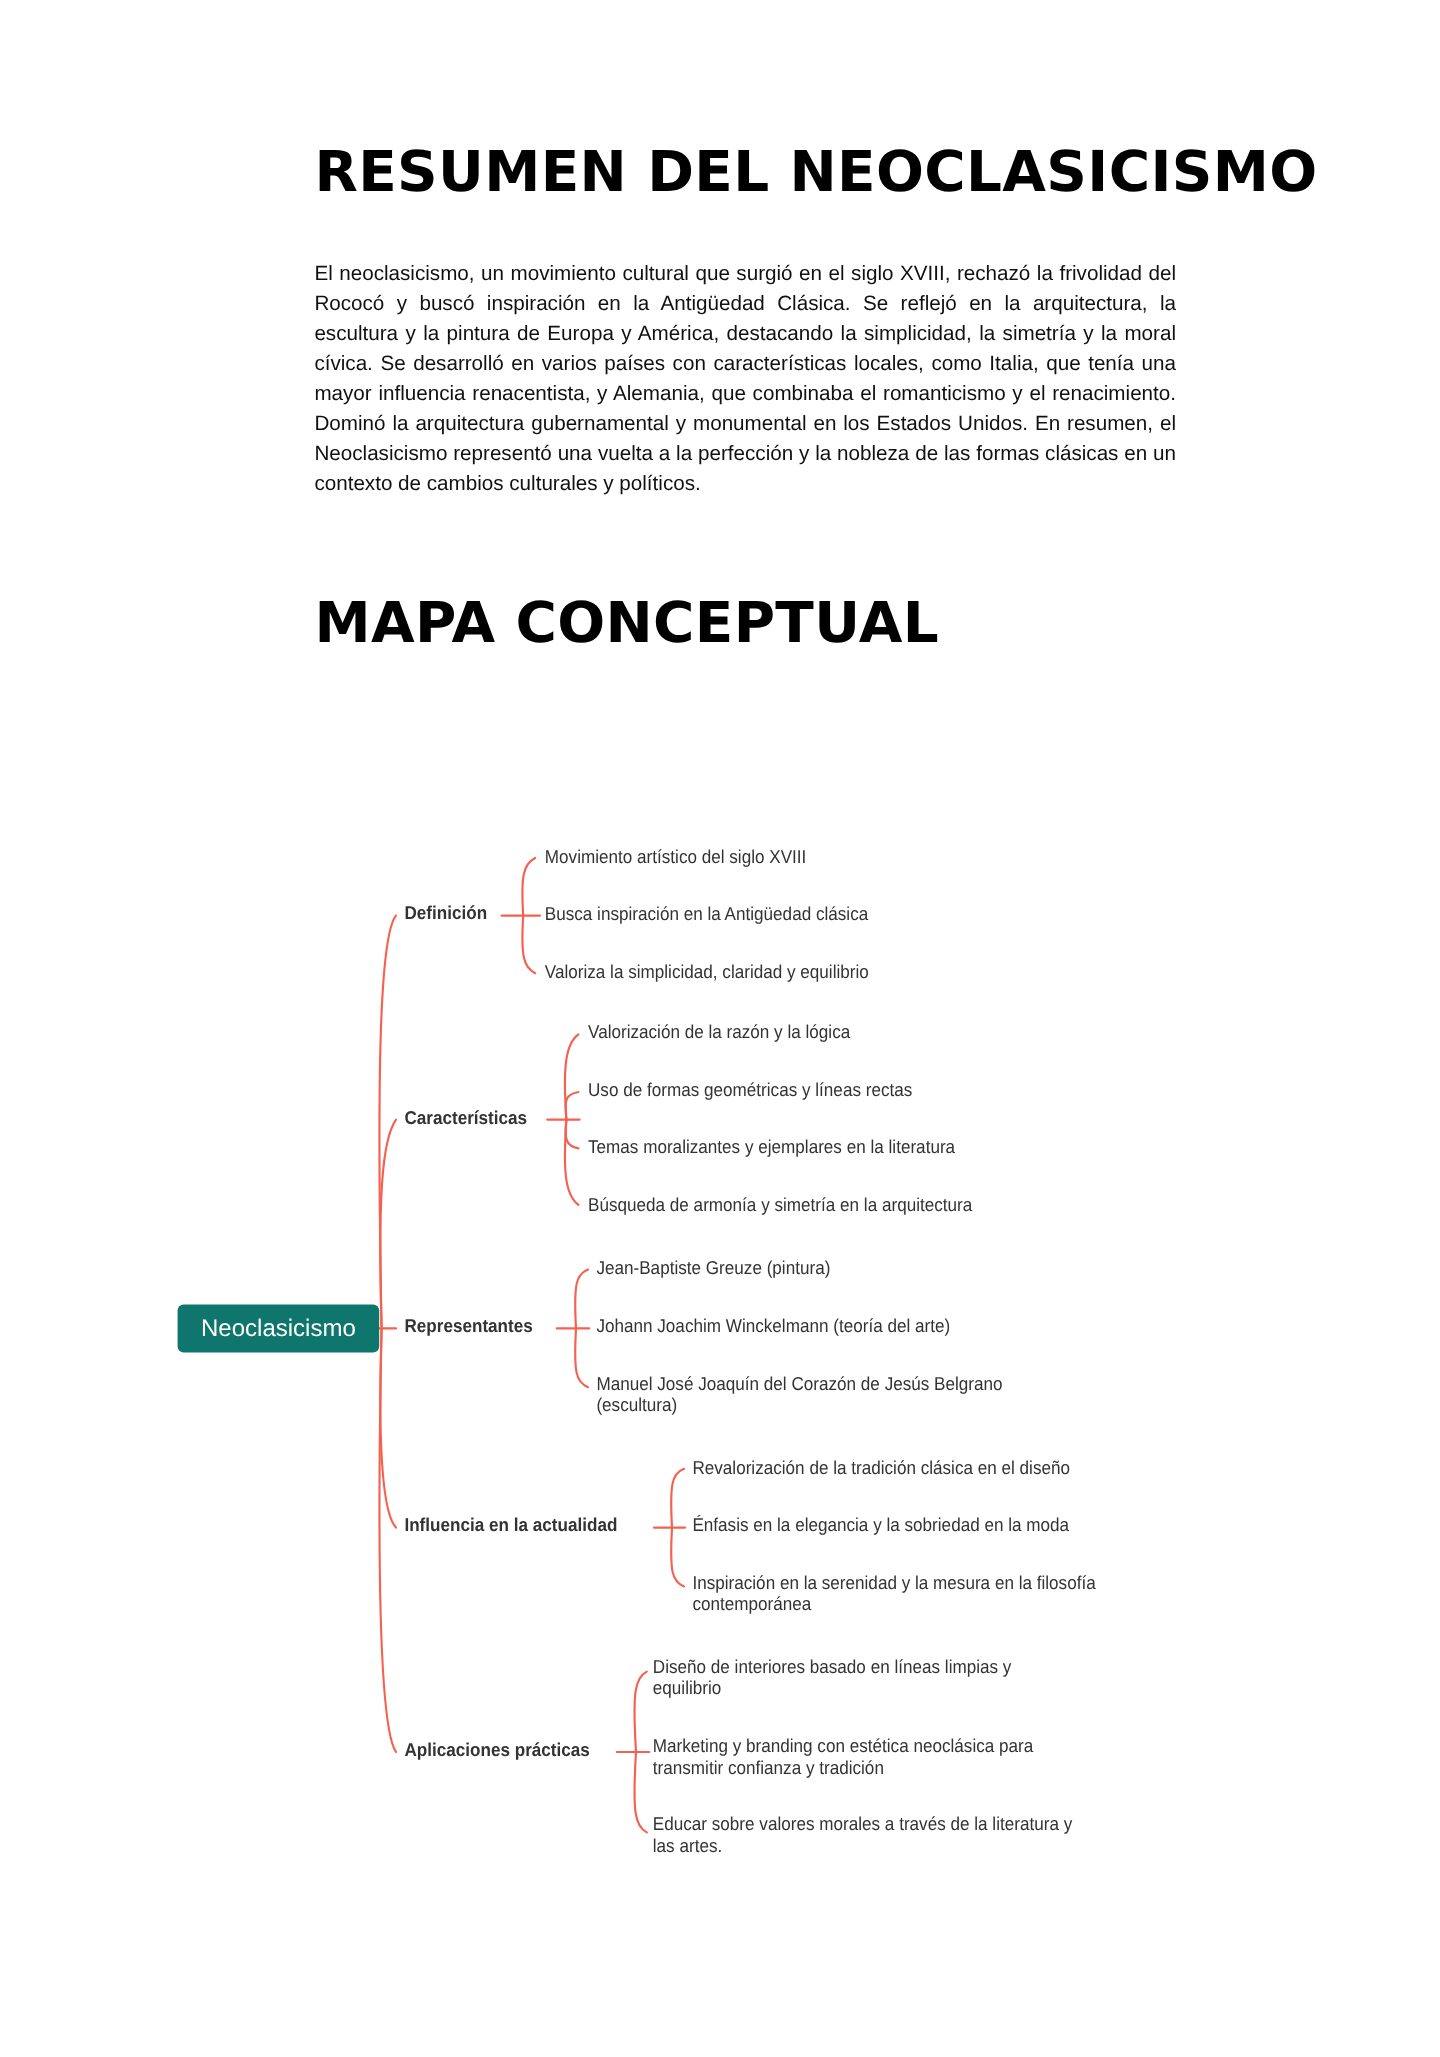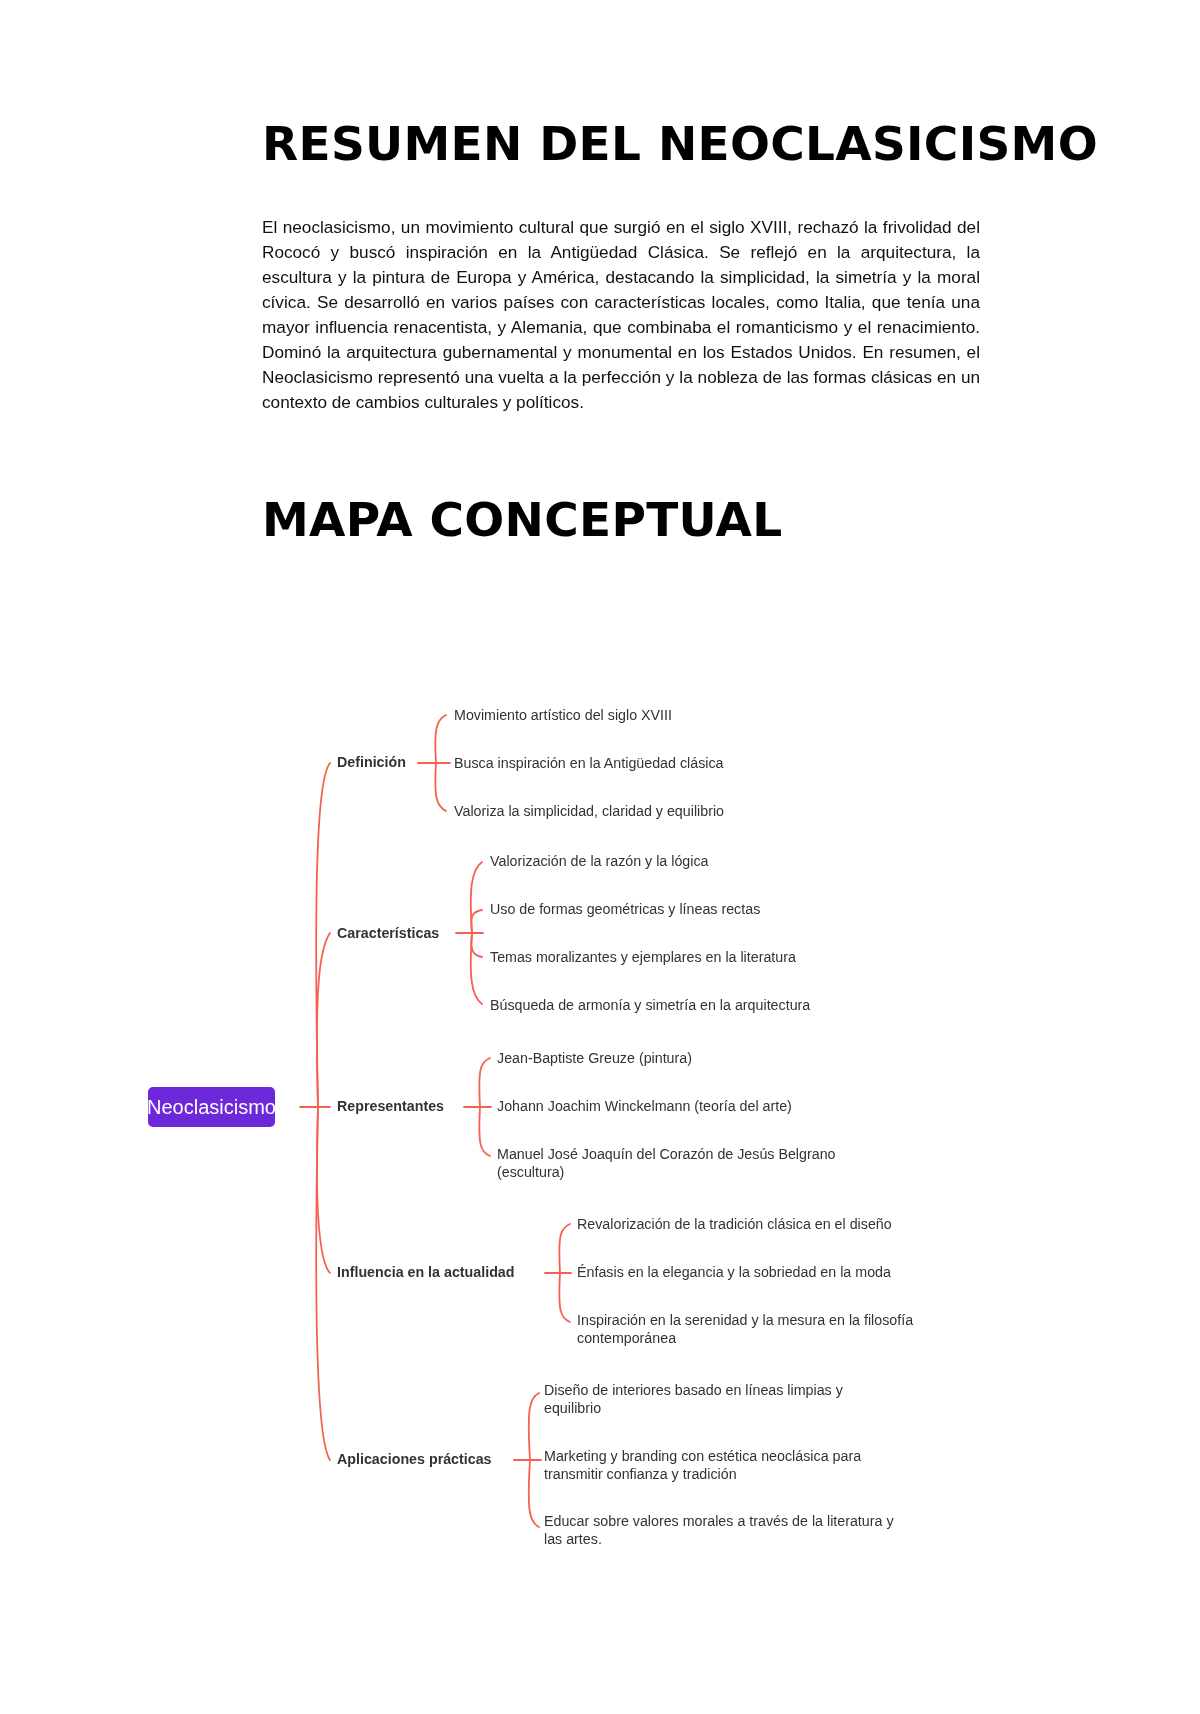--- a/index.html
+++ b/index.html
@@ -2,21 +2,21 @@
 <html><head>
 <meta charset="utf-8">
 <style>
   html, body { margin: 0; padding: 0; background: #ffffff; }
   body { width: 1200px; height: 1714px; position: relative; overflow: hidden; font-family: "DejaVu Sans", sans-serif; color: #000; }
   .h1 { position: absolute; left: 246px; font-family: "DejaVu Sans", sans-serif; font-weight: bold; font-size: 47px; letter-spacing: 0.3px; margin: 16px; white-space: nowrap; }
   #title1 { top: 100px; }
   #title2 { top: 476px; }
   .para { position: absolute; left: 246px; top: 199px; width: 718px; font-family: "Liberation Sans", sans-serif; font-size: 17.2px; line-height: 25px; text-align: justify; margin: 16px; color: #111; }
   svg.lines { position: absolute; left: 0; top: 0; }
-  .root { position: absolute; left: 148px; top: 1087px; width: 127px; height: 40px; background: #6d28d9; border-radius: 5px; color: #fff; font-family: "Liberation Sans", sans-serif; font-size: 20px; display: flex; align-items: center; justify-content: center; }
+  .root { position: absolute; left: 148px; top: 1087px; width: 168px; height: 40px; background: #0f766e; border-radius: 5px; color: #fff; font-family: "Liberation Sans", sans-serif; font-size: 20px; display: flex; align-items: center; justify-content: center; }
   .branch { position: absolute; font-family: "Liberation Sans", sans-serif; font-size: 15.5px; font-weight: bold; color: #333; white-space: nowrap; transform: scaleX(0.92); transform-origin: left center; }
   .leaf { position: absolute; font-family: "Liberation Sans", sans-serif; font-size: 15.5px; color: #333; line-height: 18px; transform: scaleX(0.92); transform-origin: left top; }
 </style>
 </head>
 <body>
 
 <h1 class="h1" id="title1">RESUMEN DEL NEOCLASICISMO</h1>
 <p class="para">El neoclasicismo, un movimiento cultural que surgió en el siglo XVIII, rechazó la frivolidad del Rococó y buscó inspiración en la Antigüedad Clásica. Se reflejó en la arquitectura, la escultura y la pintura de Europa y América, destacando la simplicidad, la simetría y la moral cívica. Se desarrolló en varios países con características locales, como Italia, que tenía una mayor influencia renacentista, y Alemania, que combinaba el romanticismo y el renacimiento. Dominó la arquitectura gubernamental y monumental en los Estados Unidos. En resumen, el Neoclasicismo representó una vuelta a la perfección y la nobleza de las formas clásicas en un contexto de cambios culturales y políticos.</p>
 <h1 class="h1" id="title2">MAPA CONCEPTUAL</h1>
 

